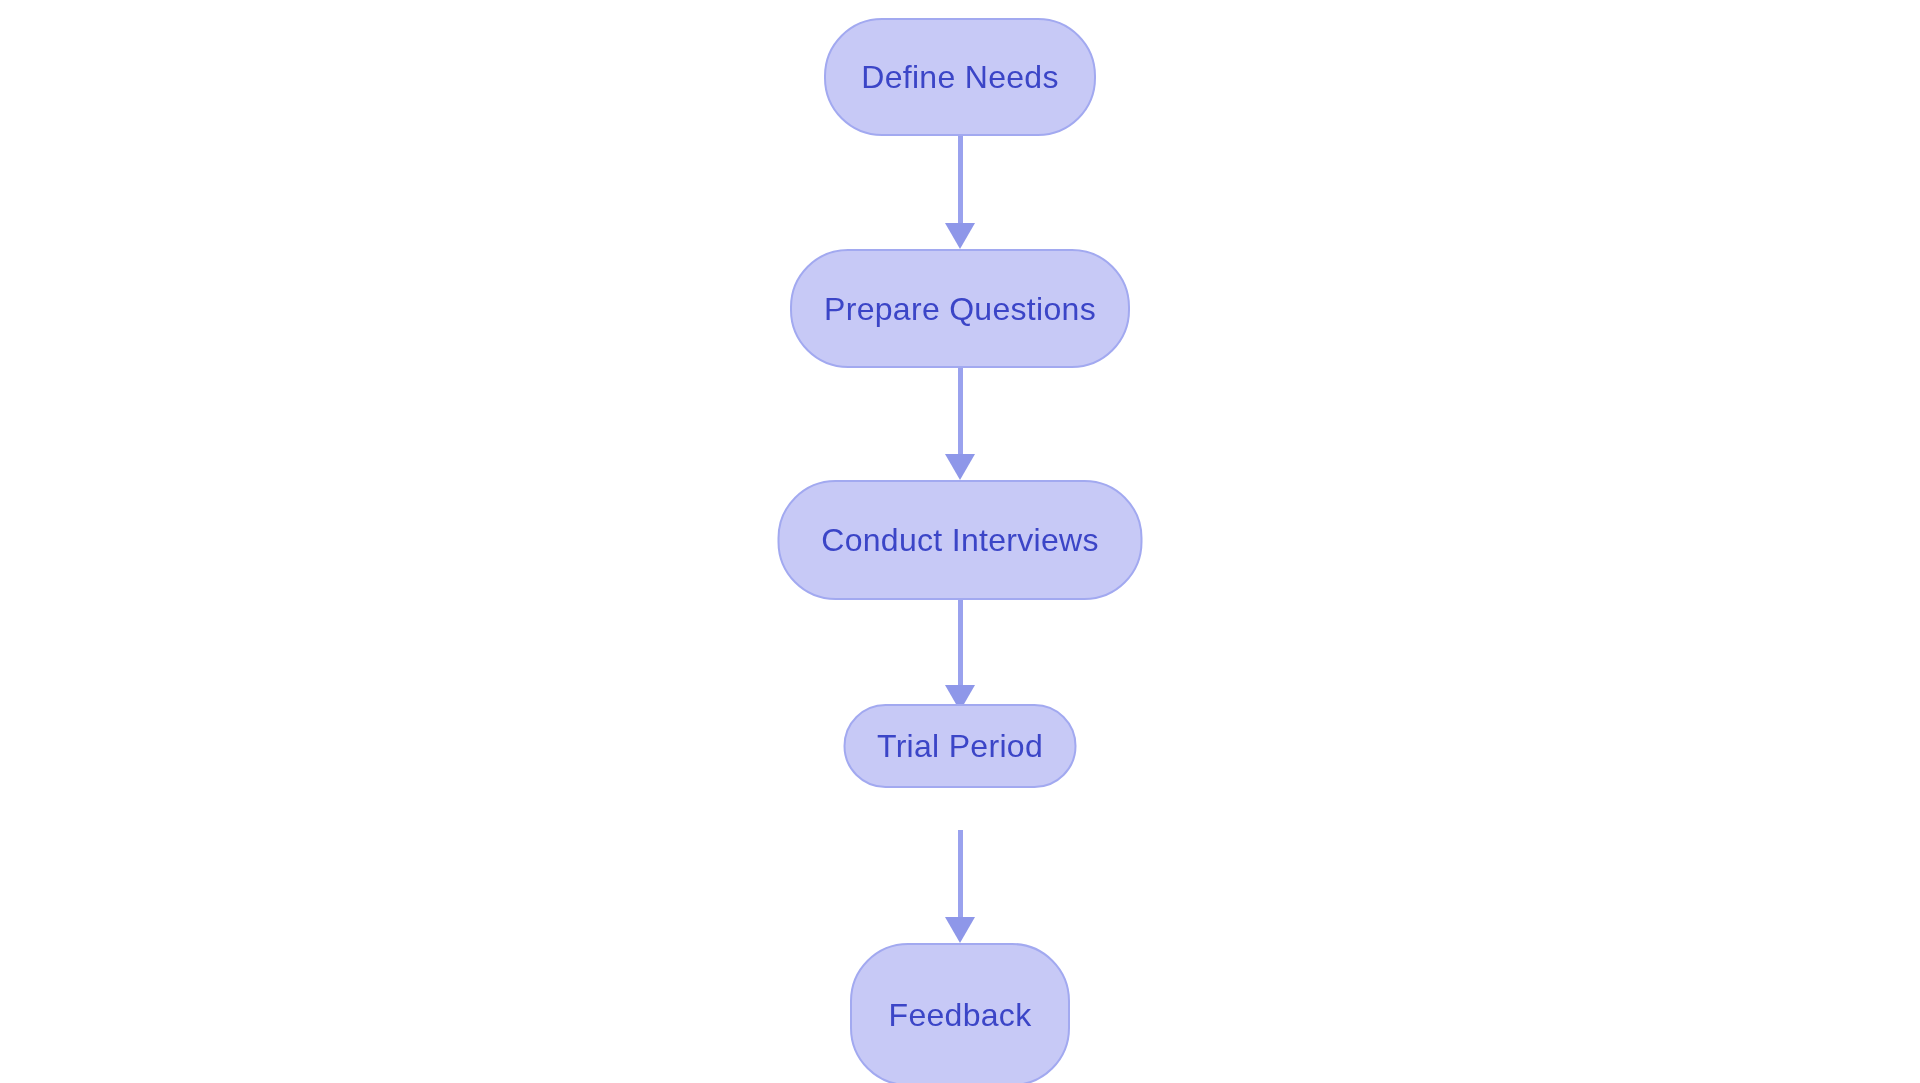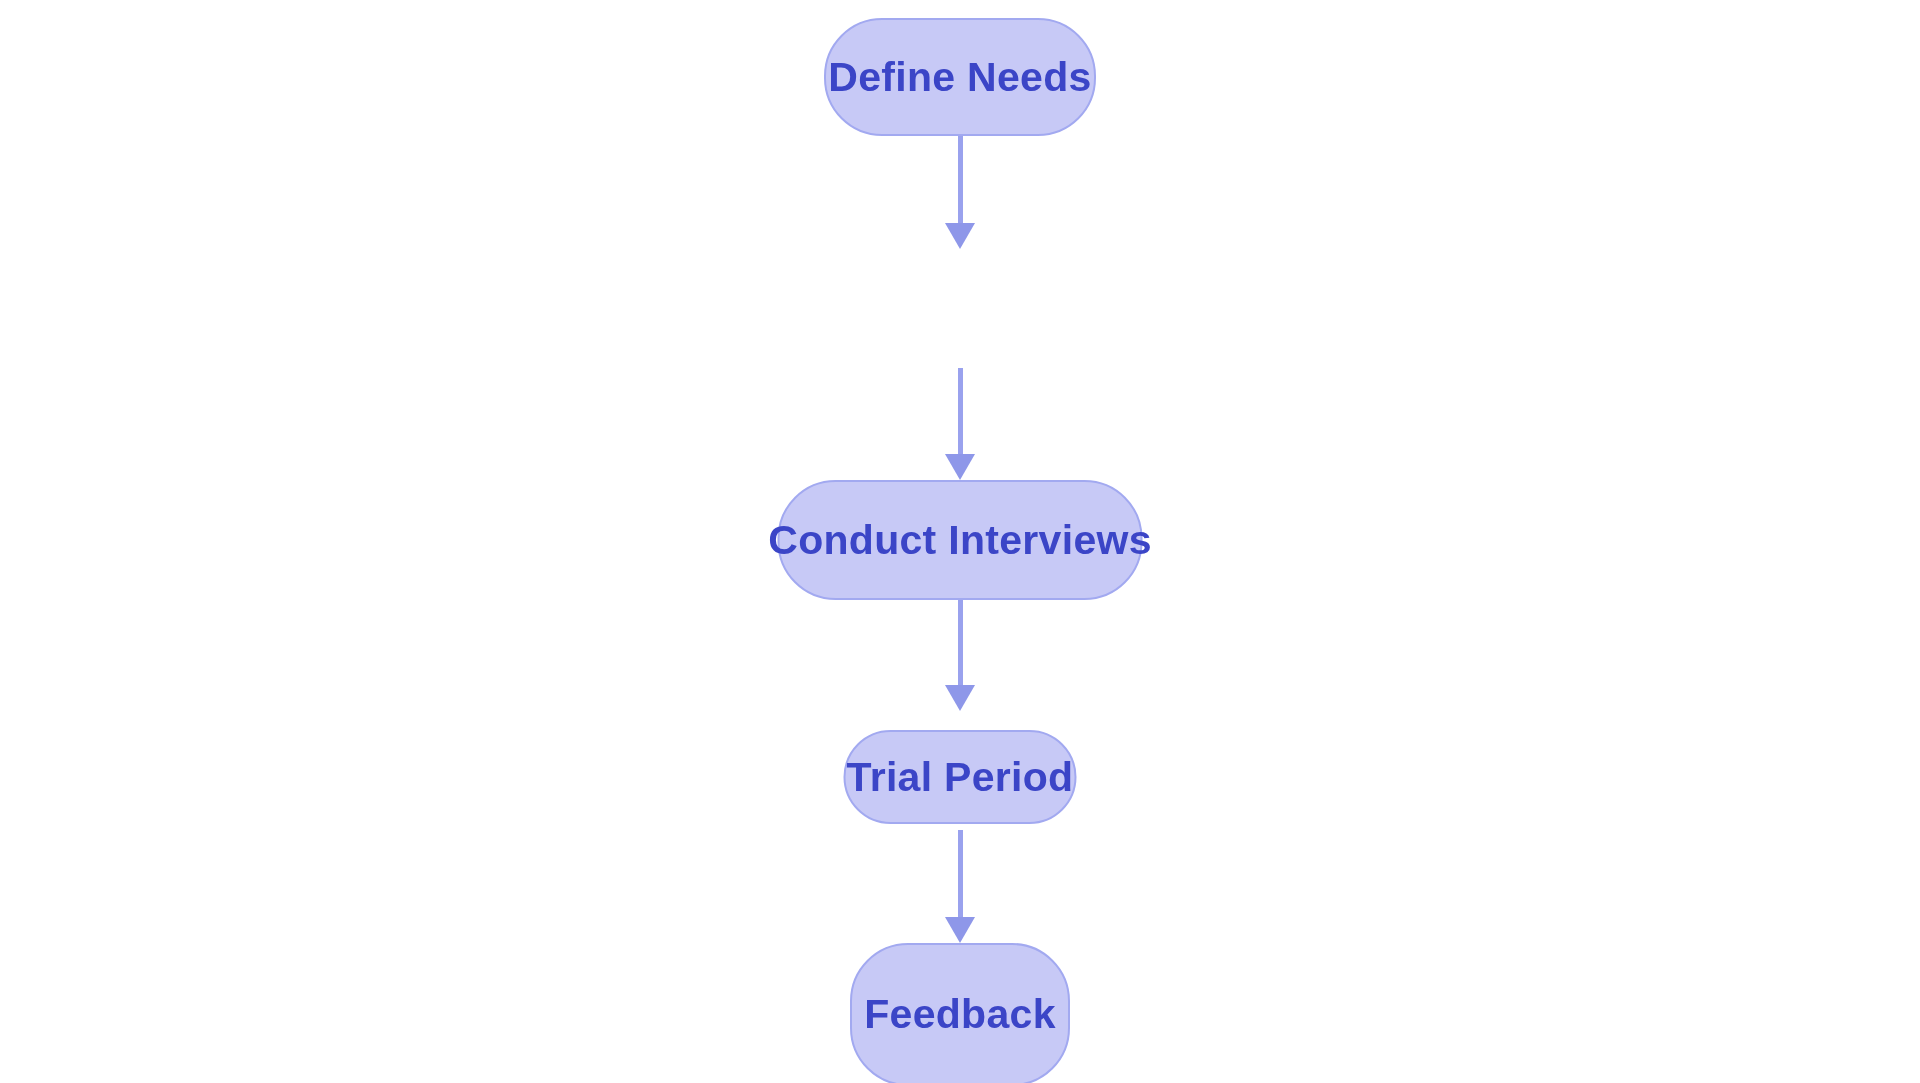--- a/index.html
+++ b/index.html
@@ -23,25 +23,24 @@
     background: var(--node-fill, #c7c9f6);
     border: 2px solid var(--node-border, #a2a9f0);
     border-radius: 58px;
     display: flex;
     align-items: center;
     justify-content: center;
     box-sizing: border-box;
   }
   .node-label {
     color: var(--node-text, #3b45c7);
-    font-size: 41px;
+    font-size: 32px;
     letter-spacing: 0.3px;
     white-space: nowrap;
     line-height: 1;
-    font-weight: bold;
   }
   .arrow {
     position: absolute;
     left: 50%;
     transform: translateX(-50%);
     display: flex;
     flex-direction: column;
     align-items: center;
   }
   .arrow-line {
@@ -52,41 +51,44 @@
   .arrow-head {
     width: 0;
     height: 0;
     border-left: 15px solid transparent;
     border-right: 15px solid transparent;
     border-top: 26px solid var(--arrow-head, #8e97e9);
   }
   #node-1 { top: 18px;  width: 272px; height: 118px; }
   #node-2 { top: 249px; width: 340px; height: 119px; }
   #node-3 { top: 480px; width: 365px; height: 120px; align-items: center; }
-  #node-4 { top: 730px; width: 233px; height: 94px; }
+  #node-4 { top: 704px; width: 233px; height: 84px; }
   #node-5 { top: 943px; width: 220px; height: 143px; }
   #arrow-1 { top: 136px; height: 113px; }
   #arrow-2 { top: 368px; height: 112px; }
   #arrow-3 { top: 600px; height: 111px; }
   #arrow-4 { top: 830px; height: 113px; }
 </style>
 </head>
 <body>
 
 <div class="canvas">
 
   <div class="node" id="node-1">
     <span class="node-label">Define Needs</span>
   </div>
 
   <div class="arrow" id="arrow-1">
     <div class="arrow-line"></div>
     <div class="arrow-head"></div>
   </div>
 
+  <div class="node" id="node-2">
+    <span class="node-label">Prepare Questions</span>
+  </div>
 
   <div class="arrow" id="arrow-2">
     <div class="arrow-line"></div>
     <div class="arrow-head"></div>
   </div>
 
   <div class="node" id="node-3">
     <span class="node-label">Conduct Interviews</span>
   </div>
 

